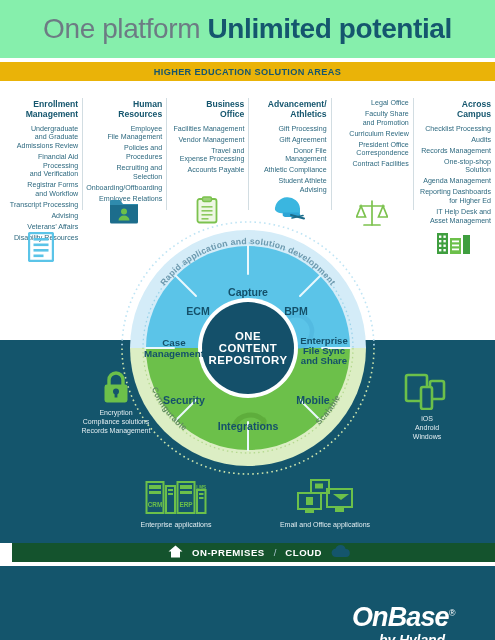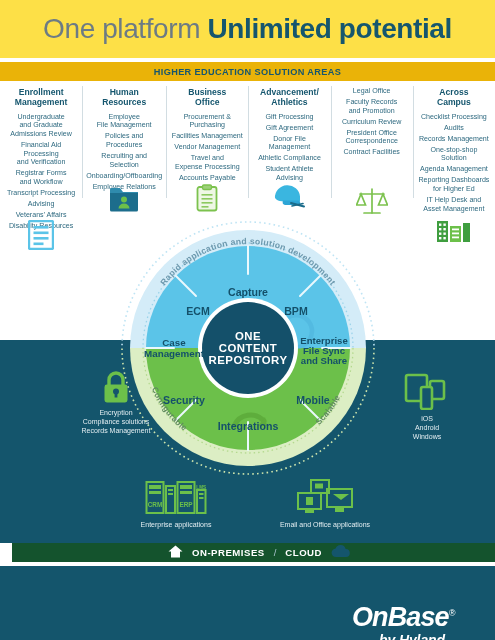--- a/index.html
+++ b/index.html
@@ -9,21 +9,21 @@
     background:#ffffff;
     position:relative;
     overflow:hidden;
     color:#14546b;
   }
 
   
   #title-bar {
     position:absolute; left:0; top:0; width:495px; height:58px;
     display:flex; align-items:center; justify-content:center;
-    background:#fde047;
+    background:#86efac;
   }
   #title-text { font-size:28px; letter-spacing:-0.4px; white-space:nowrap; }
   #title-text .light { color:#6d7b84; font-weight:300; }
   #title-text .bold  { color:#15566e; font-weight:700; }
 
   
   #banner {
     position:absolute; left:0; top:62px; width:495px; height:19px;
     background:#eab308;
     display:flex; align-items:center; justify-content:center;
@@ -34,21 +34,22 @@
   }
 
   
   #columns {
     position:absolute; left:0; top:84px; width:495px; height:160px;
     display:flex;
   }
   .col {
     flex:1 1 0; position:relative;
     padding:3px 4px 0 4px;
-    text-align:center;
+    text-align:right;
+    margin-top:12px;
   }
   .col + .col::before{
     content:""; position:absolute; left:0; top:2px; width:1px; height:112px;
     background:#d2dde2;
   }
   .col-title {
     font-size:8.6px; font-weight:700; line-height:10.4px; color:#15566e;
     margin-bottom:5px; white-space:pre-line;
   }
   .col-list { list-style:none; }
@@ -167,21 +168,20 @@
         <circle cx="16" cy="13.4" r="3" fill="#6cc04a"></circle>
         <path d="M10.5 22.5 a5.5 5 0 0 1 11 0 Z" fill="#6cc04a"></path>
       </svg>
     </div>
   </div>
 
   <div class="col">
     <div class="col-title">Business
 Office</div>
     <ul class="col-list">
-      <li>Procurement &amp; Purchasing</li>
       <li>Facilities Management</li>
       <li>Vendor Management</li>
       <li>Travel and
 Expense Processing</li>
       <li>Accounts Payable</li>
     </ul>
     <div class="col-icon" style="top:100px;">
       <svg width="22" height="28" viewBox="0 0 22 28" aria-hidden="true">
         <rect x="1.5" y="3" width="19" height="23.5" rx="2" fill="#eef7e4" stroke="#7cc24e" stroke-width="1.8"></rect>
         <rect x="6.5" y="1" width="9" height="4.5" rx="1.4" fill="#9dd07a" stroke="#7cc24e" stroke-width="1.4"></rect>
@@ -209,21 +209,21 @@
         <path d="M11 17.5 L26 17.5 A2.2 2.2 0 0 1 26 22 L13 22 A3 3 0 0 1 11 17.5 Z" fill="#2da5d6"></path>
         <path d="M19 20 L32 23.5" stroke="#1a6b8a" stroke-width="2" fill="none" stroke-linecap="round"></path>
         <path d="M20 23 L31 20.5" stroke="#1a6b8a" stroke-width="1.6" fill="none" stroke-linecap="round"></path>
       </svg>
     </div>
   </div>
 
   <div class="col">
     <ul class="col-list">
       <li>Legal Office</li>
-      <li>Faculty Records
+      <li>Faculty Share
 and Promotion</li>
       <li>Curriculum Review</li>
       <li>President Office
 Correspondence</li>
       <li>Contract Facilities</li>
     </ul>
     <div class="col-icon" style="top:102px;">
       <svg width="32" height="30" viewBox="0 0 32 30" aria-hidden="true">
         <g fill="none" stroke="#7cc24e" stroke-width="1.7" stroke-linecap="round">
           <path d="M16 3 L16 27"></path>

